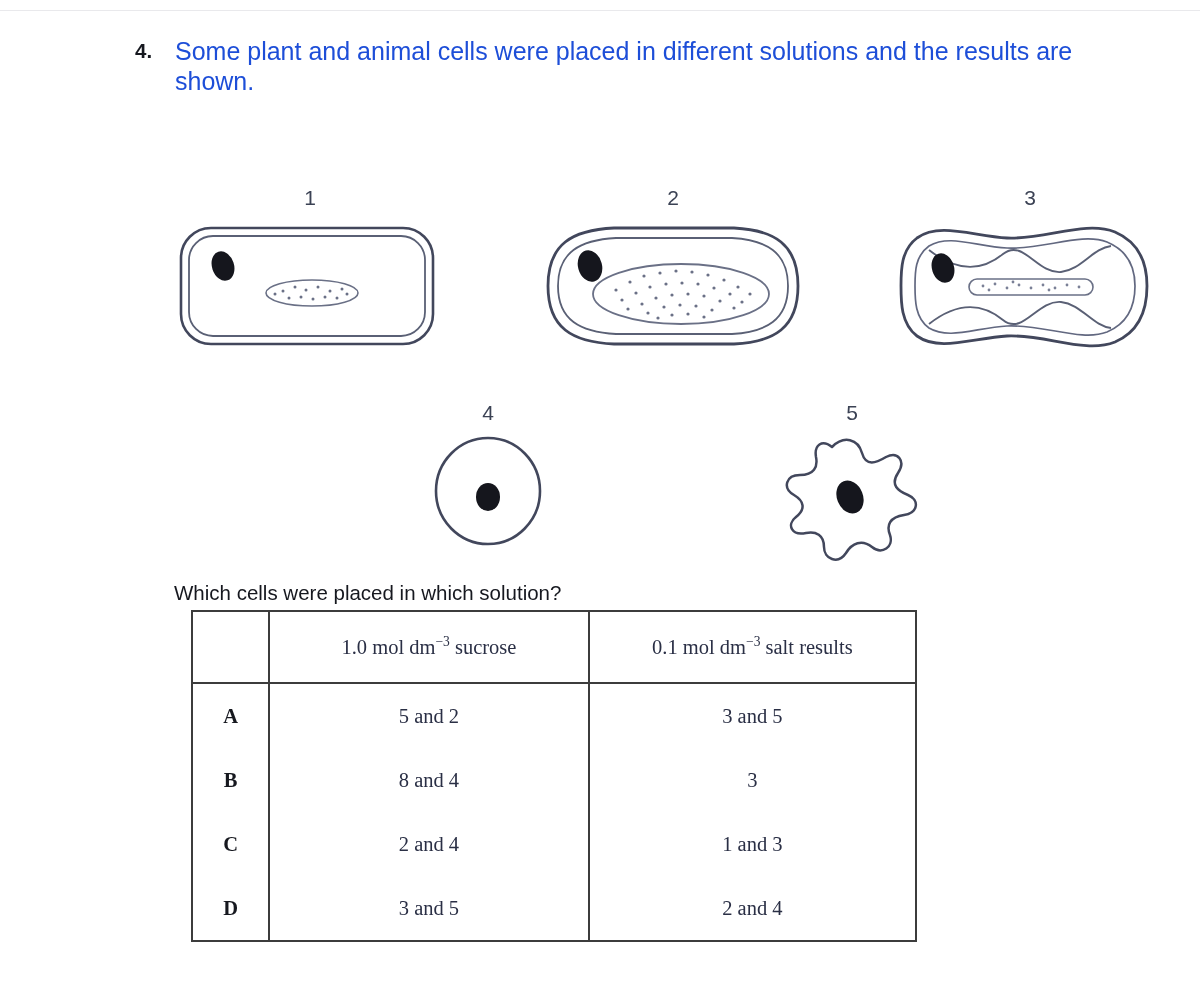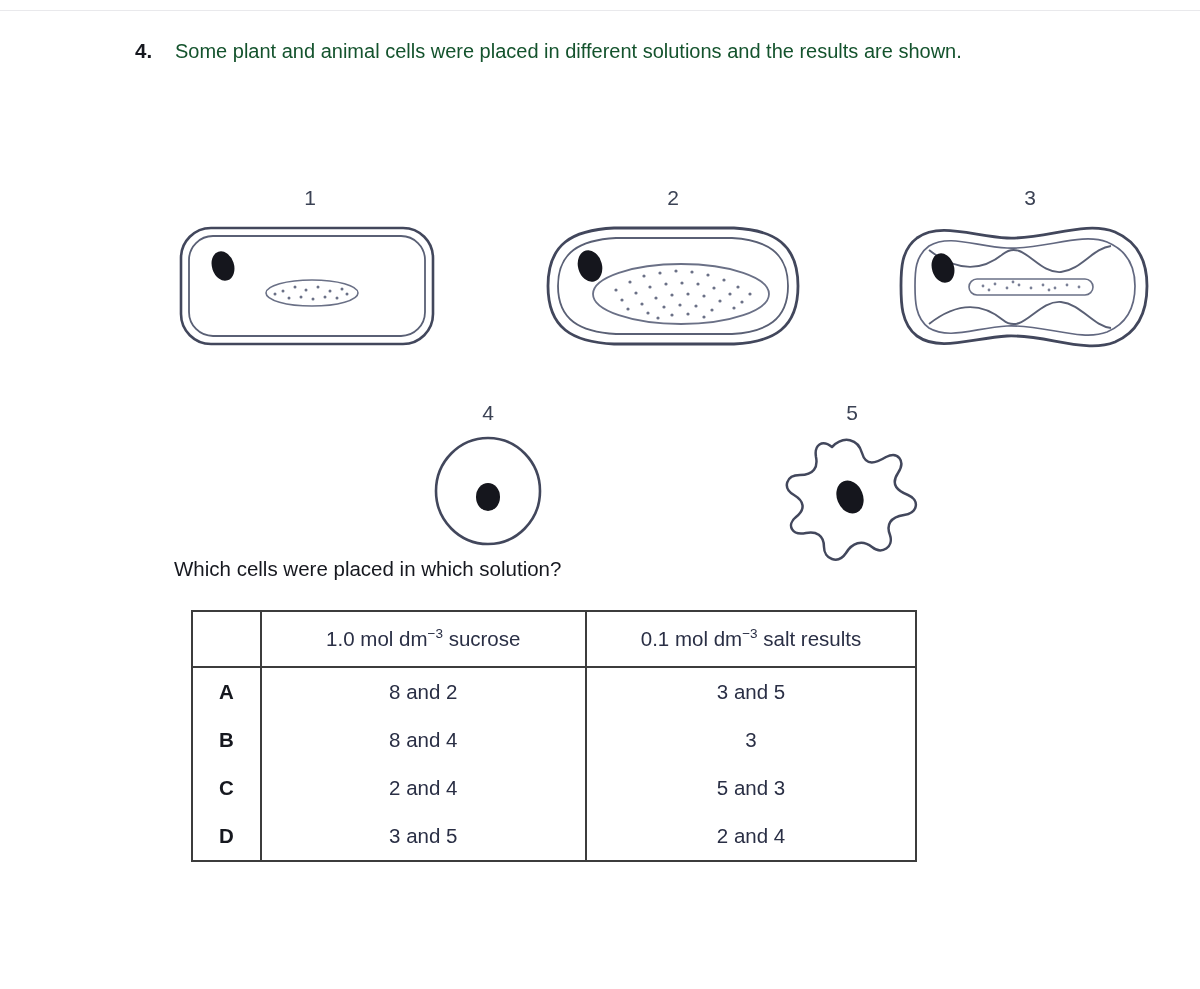--- a/index.html
+++ b/index.html
@@ -36,23 +36,23 @@
   }
   .q-number {
     font-size: 20.5px;
     font-weight: bold;
     color: #16181f;
     line-height: 30px;
     width: 40px;
     flex: 0 0 40px;
   }
   .q-text {
-    font-size: 20px;
+    font-size: 25px;
     line-height: 30px;
-    color: #14532d;
+    color: #1d4ed8;
     max-width: 900px;
   }
 
   
   .diagrams {
     position: absolute;
     left: 0;
     top: 0;
     width: 1200px;
     height: 560px;
@@ -78,39 +78,40 @@
   .fig-1 { left: 175px; top: 186px; width: 270px; height: 175px; }
   .fig-2 { left: 538px; top: 186px; width: 270px; height: 175px; }
   .fig-3 { left: 895px; top: 186px; width: 270px; height: 175px; }
   .fig-4 { left: 398px; top: 401px; width: 180px; height: 160px; }
   .fig-5 { left: 772px; top: 401px; width: 160px; height: 160px; }
 
   
   .sub-question {
     position: absolute;
     left: 174px;
-    top: 557px;
+    top: 581px;
     font-size: 20.5px;
     color: #16181f;
   }
 
   
   .answer-table {
     position: absolute;
     left: 191px;
     top: 610px;
     width: 726px;
     border: 2px solid #3c3c3c;
     border-collapse: collapse;
     background: #fff;
   }
   .answer-table td, .answer-table th {
     border: 0;
-    padding: 0;
+    padding: 8px;
     font-weight: normal;
+    font-family: Liberation Serif, serif;
   }
   .answer-table .col-letter { width: 68px; }
   .answer-table .col-a { width: 327px; }
   .answer-table .col-b { width: 331px; }
 
   .answer-table .hdr-row td {
     height: 54px;
     text-align: center;
     vertical-align: middle;
     font-size: 20.5px;
@@ -294,32 +295,32 @@
       <td class="col-a vline">
         <span class="nb"><span>1.0 mol dm</span><sup>−3</sup><span> sucrose</span></span>
       </td>
       <td class="col-b vline">
         <span class="nb"><span>0.1 mol dm</span><sup>−3</sup><span> salt results</span></span>
       </td>
     </tr>
 
     <tr class="body-row">
       <td class="letter">A</td>
-      <td class="vline">8 and 2</td>
+      <td class="vline">5 and 2</td>
       <td class="vline">3 and 5</td>
     </tr>
     <tr class="body-row">
       <td class="letter">B</td>
       <td class="vline">8 and 4</td>
       <td class="vline">3</td>
     </tr>
     <tr class="body-row">
       <td class="letter">C</td>
       <td class="vline">2 and 4</td>
-      <td class="vline">5 and 3</td>
+      <td class="vline">1 and 3</td>
     </tr>
     <tr class="body-row">
       <td class="letter">D</td>
       <td class="vline">3 and 5</td>
       <td class="vline">2 and 4</td>
     </tr>
   </tbody>
 </table>
 
 </body></html>

